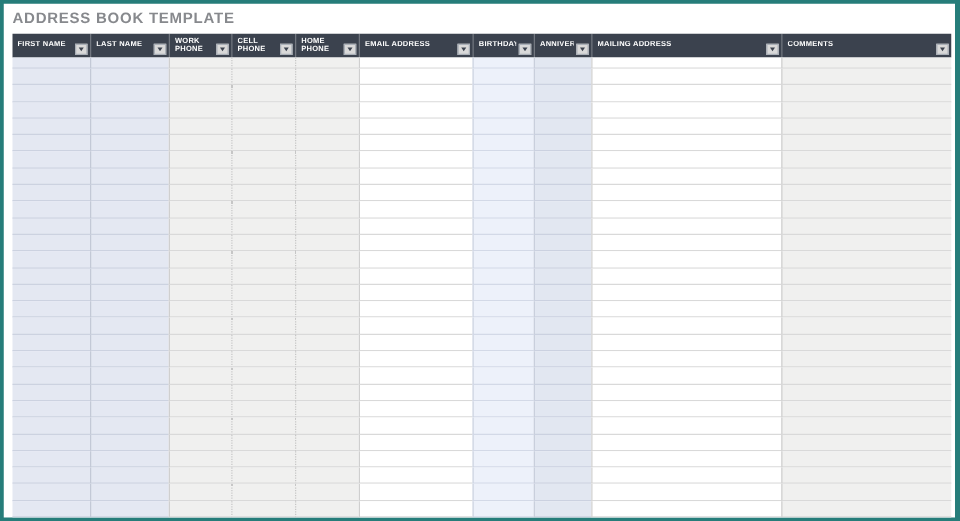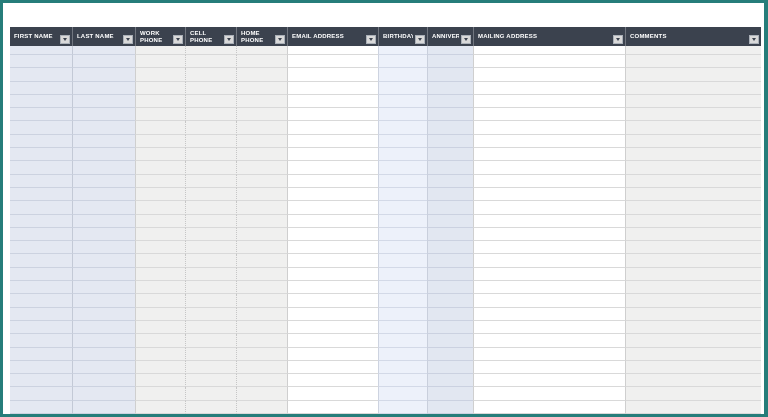--- a/index.html
+++ b/index.html
@@ -78,20 +78,21 @@
     height:100%;
     overflow:hidden;
     font-size:7px;
     color:#333;
   }
 </style>
 </head>
 <body>
 
 <div class="frame">
+  <div class="page-title">ADDRESS BOOK TEMPLATE</div>
   <div class="table">
     <div class="hrow">
         <div class="hcell" style="width: 62px;">
           <div class="hlabel nowrap">FIRST NAME</div>
           <div class="fbtn">
             <div class="funnel"></div>
           </div>
         </div>
         <div class="hcell" style="width: 63px; border-left: 1px solid rgba(255, 255, 255, 0.28);">
           <div class="hlabel nowrap">LAST NAME</div>

